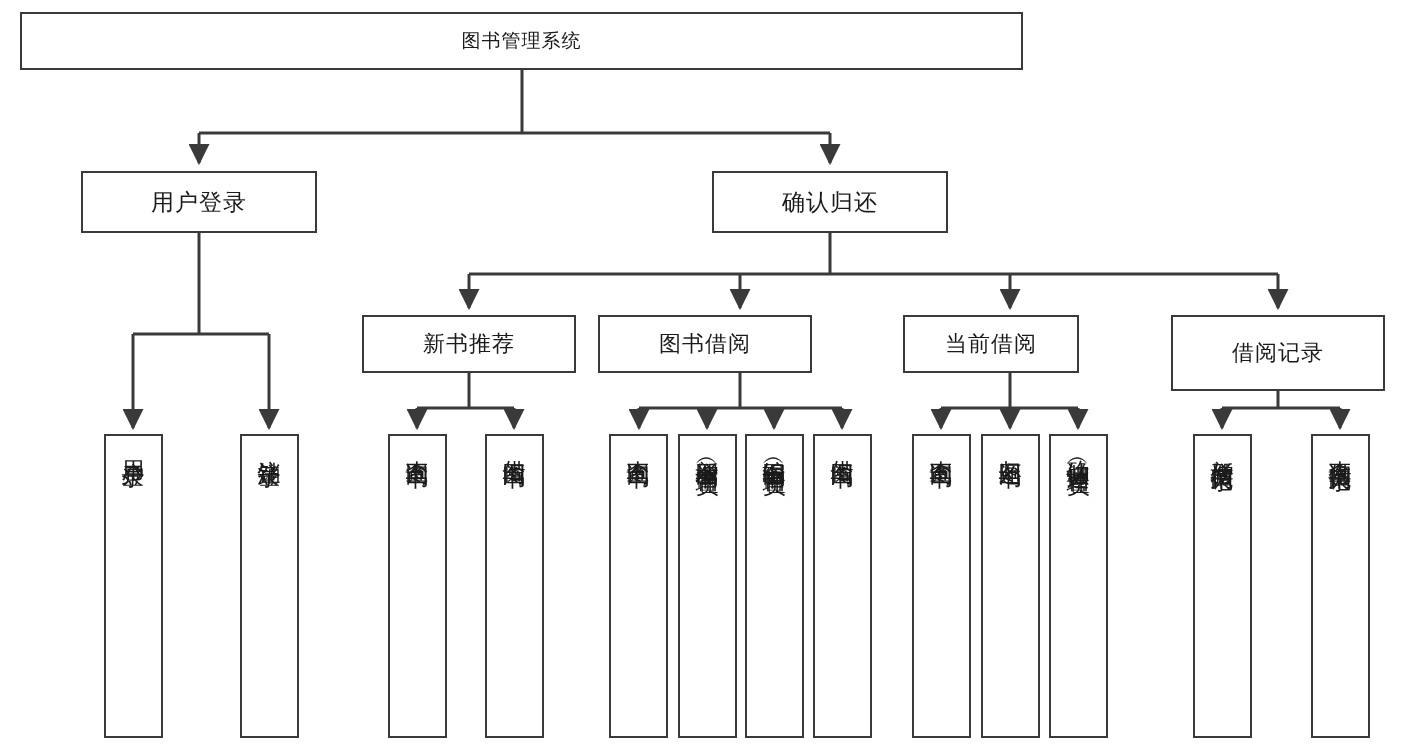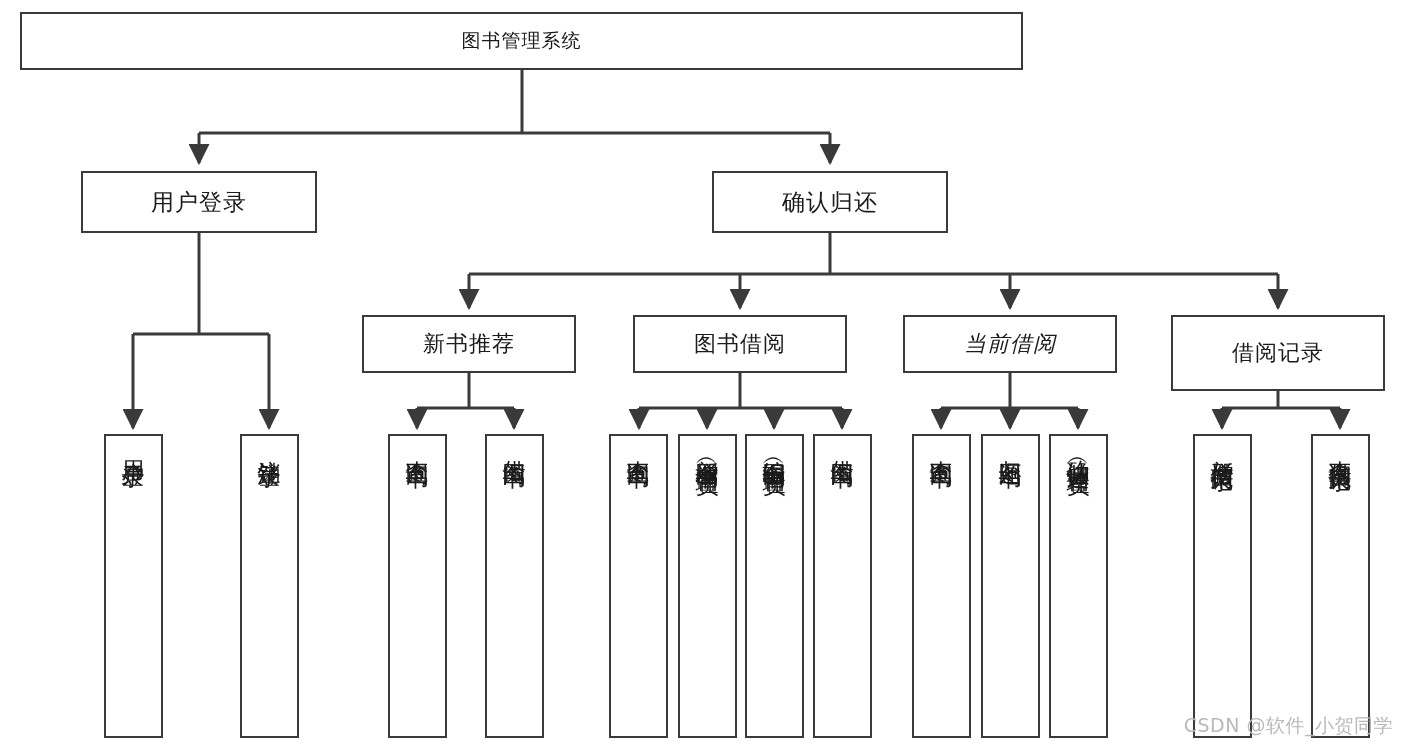--- a/index.html
+++ b/index.html
@@ -136,24 +136,24 @@
   <div class="node lvl1" style="left:81px; top:171px; width:236px; height:62px;">
     <span>用户登录</span>
   </div>
   <div class="node lvl1" style="left:712px; top:171px; width:236px; height:62px;">
     <span>确认归还</span>
   </div>
 
   <div class="node lvl2" style="left:362px; top:315px; width:214px; height:58px;text-align:right;">
     <span>新书推荐</span>
   </div>
-  <div class="node lvl2" style="left:633px; top:315px; width:214px; height:58px;">
+  <div class="node lvl2" style="left:598px; top:315px; width:214px; height:58px;">
     <span>图书借阅</span>
   </div>
-  <div class="node lvl2" style="left:903px; top:315px; width:214px; height:58px;font-style:italic;">
+  <div class="node lvl2" style="left:903px; top:315px; width:176px; height:58px;">
     <span>当前借阅</span>
   </div>
   <div class="node lvl2" style="left:1171px; top:315px; width:214px; height:76px;">
     <span>借阅记录</span>
   </div>
 
   <div class="node leaf" style="left:104px; top:434px; width:59px; height:304px;">
     <span class="vtext">用户登录</span>
   </div>
   <div class="node leaf" style="left:240px; top:434px; width:59px; height:304px;">
@@ -190,15 +190,14 @@
     <span class="vtext">确认归还（管理员）</span>
   </div>
 
   <div class="node leaf" style="left:1193px; top:434px; width:59px; height:304px;">
     <span class="vtext">新增借阅记录</span>
   </div>
   <div class="node leaf" style="left:1311px; top:434px; width:59px; height:304px;">
     <span class="vtext">查询借阅记录</span>
   </div>
 
-  <div id="watermark">CSDN @软件_小贺同学</div>
 
 </div>
 
 </body></html>

